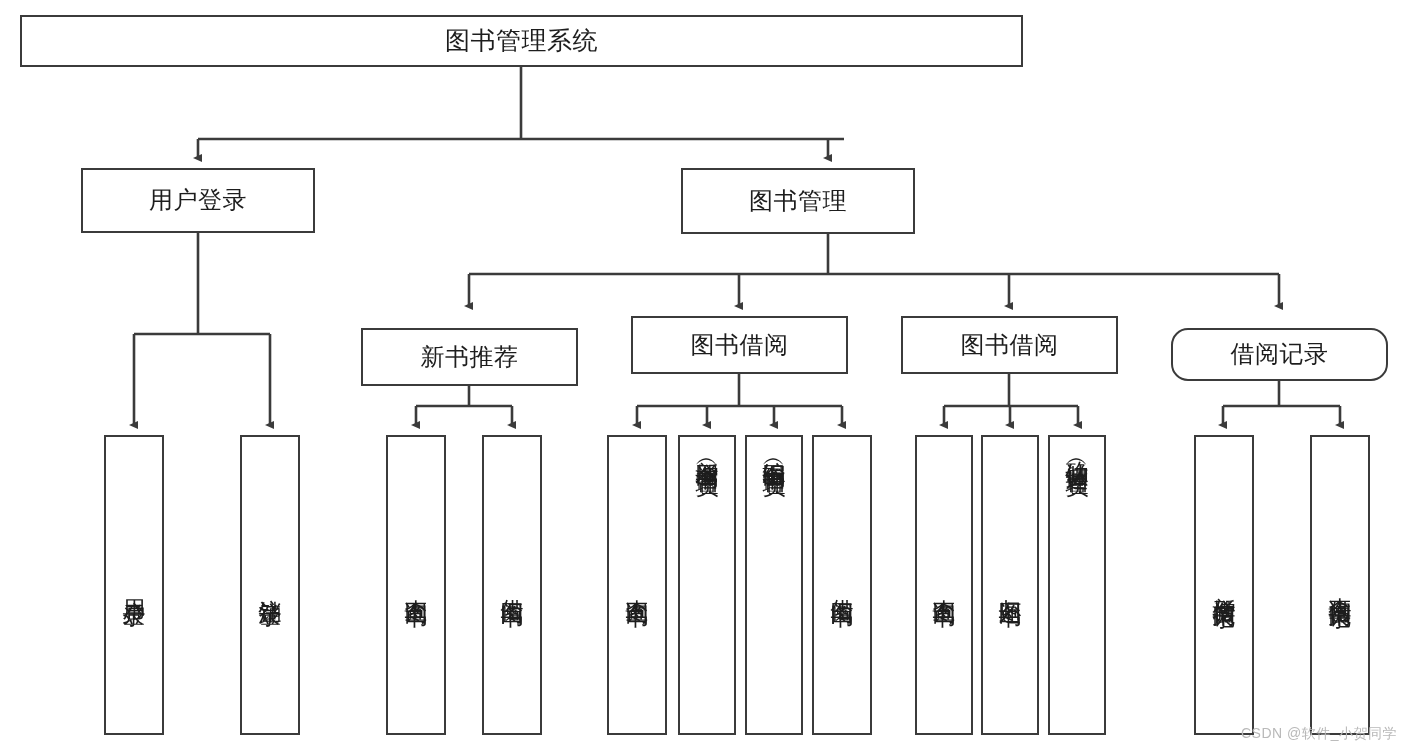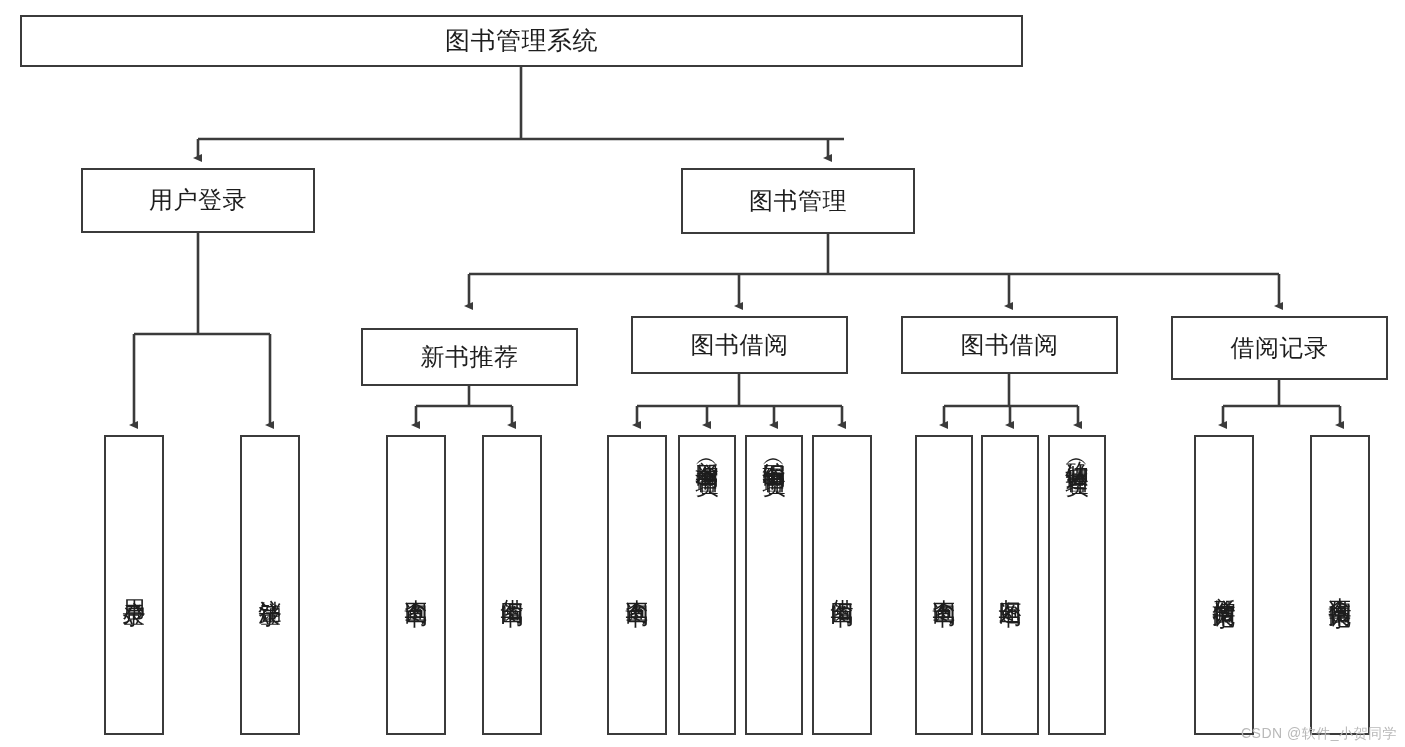--- a/index.html
+++ b/index.html
@@ -147,21 +147,21 @@
 
   <div class="node horiz" style="left:361px; top:328px; width:217px; height:58px;">
     <span class="label">新书推荐</span>
   </div>
   <div class="node horiz" style="left:631px; top:316px; width:217px; height:58px;">
     <span class="label">图书借阅</span>
   </div>
   <div class="node horiz" style="left:901px; top:316px; width:217px; height:58px;">
     <span class="label">图书借阅</span>
   </div>
-  <div class="node horiz" style="left:1171px; top:316px; width:217px; height:64px;">
+  <div class="node horiz" style="left:1171px; top:328px; width:217px; height:53px;border-radius:17px;">
     <span class="label">借阅记录</span>
   </div>
 
   <div class="node vert mid" style="left:104px; top:435px; width:60px; height:300px;">
     <span class="label">用户登录</span>
   </div>
   <div class="node vert mid" style="left:240px; top:435px; width:60px; height:300px;">
     <span class="label">注销登录</span>
   </div>
 

